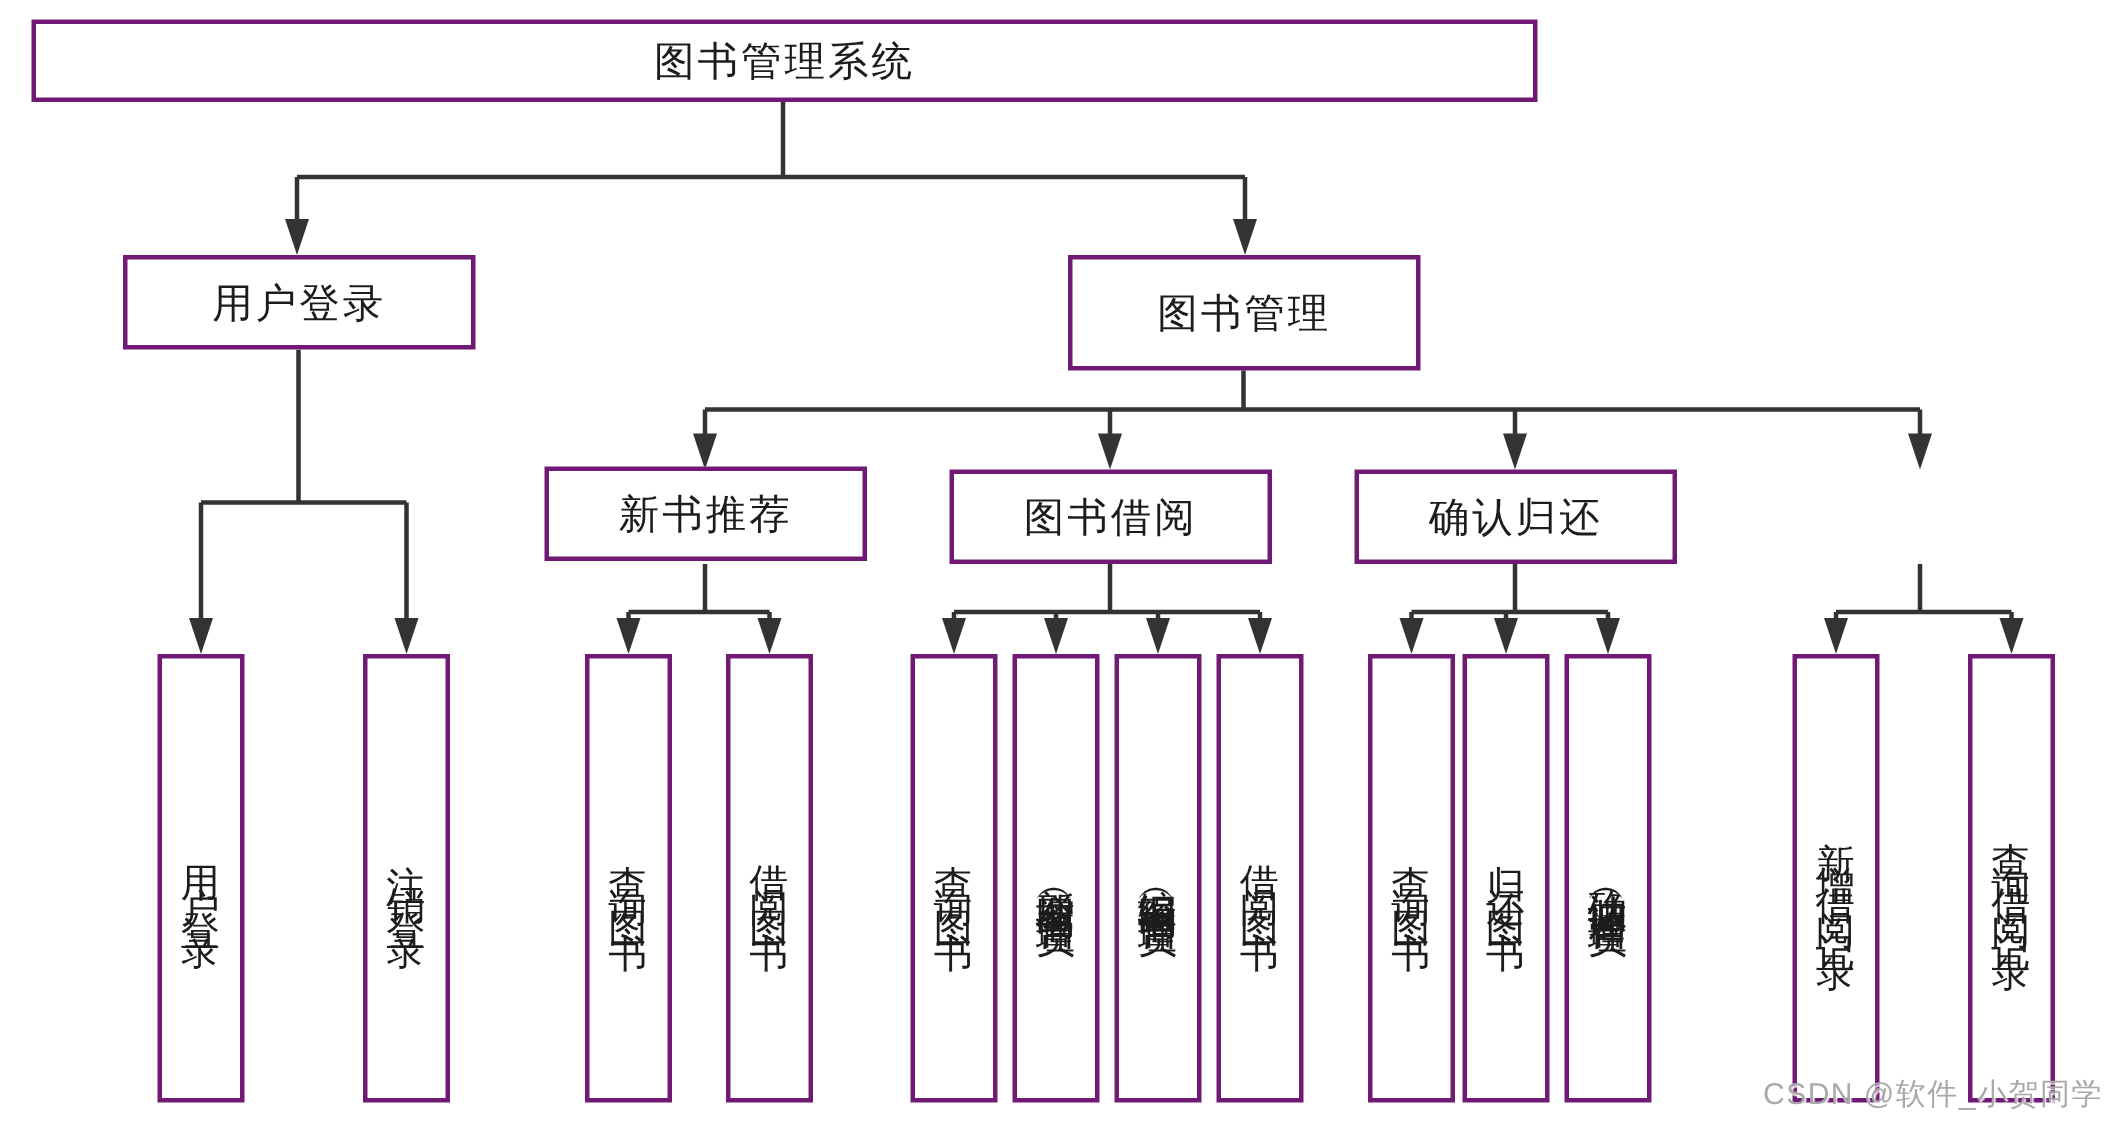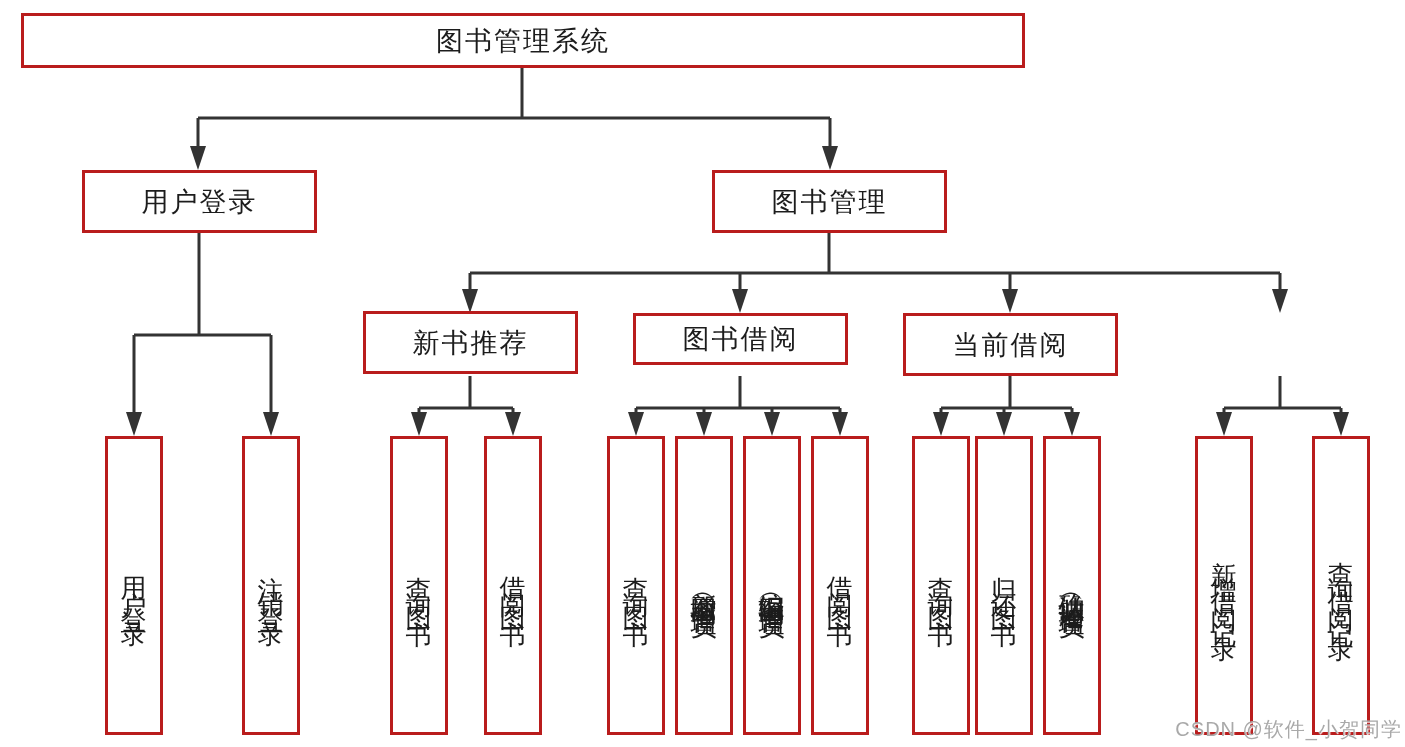--- a/index.html
+++ b/index.html
@@ -22,21 +22,21 @@
     stroke-width: 3;
     fill: none;
   }
   .connectors polygon {
     fill: #333333;
     stroke: none;
   }
   .node {
     position: absolute;
     box-sizing: border-box;
-    border: 3px solid #b91c1c;
+    border: 3px solid #701a75;
     background: #ffffff;
     display: flex;
     align-items: center;
     justify-content: center;
     color: #1c1c1c;
   }
   .hlabel {
     font-size: 27px;
     letter-spacing: 2px;
     white-space: nowrap;
@@ -111,32 +111,32 @@
     </g>
   </svg>
 
   <div class="node" style="left:21px;top:13px;width:1004px;height:55px">
     <span class="hlabel">图书管理系统</span>
   </div>
 
   <div class="node" style="left:82px;top:170px;width:235px;height:63px">
     <span class="hlabel">用户登录</span>
   </div>
-  <div class="node" style="left:712px;top:170px;width:235px;height:63px">
+  <div class="node" style="left:712px;top:170px;width:235px;height:77px">
     <span class="hlabel">图书管理</span>
   </div>
 
   <div class="node" style="left:363px;top:311px;width:215px;height:63px">
     <span class="hlabel">新书推荐</span>
   </div>
-  <div class="node" style="left:633px;top:313px;width:215px;height:52px">
+  <div class="node" style="left:633px;top:313px;width:215px;height:63px">
     <span class="hlabel">图书借阅</span>
   </div>
   <div class="node" style="left:903px;top:313px;width:215px;height:63px">
-    <span class="hlabel">当前借阅</span>
+    <span class="hlabel">确认归还</span>
   </div>
 
   <div class="node leaf" style="left:105px">
     <span class="vtext">用户登录</span>
   </div>
   <div class="node leaf" style="left:242px">
     <span class="vtext">注销登录</span>
   </div>
 
   <div class="node leaf" style="left:390px">

